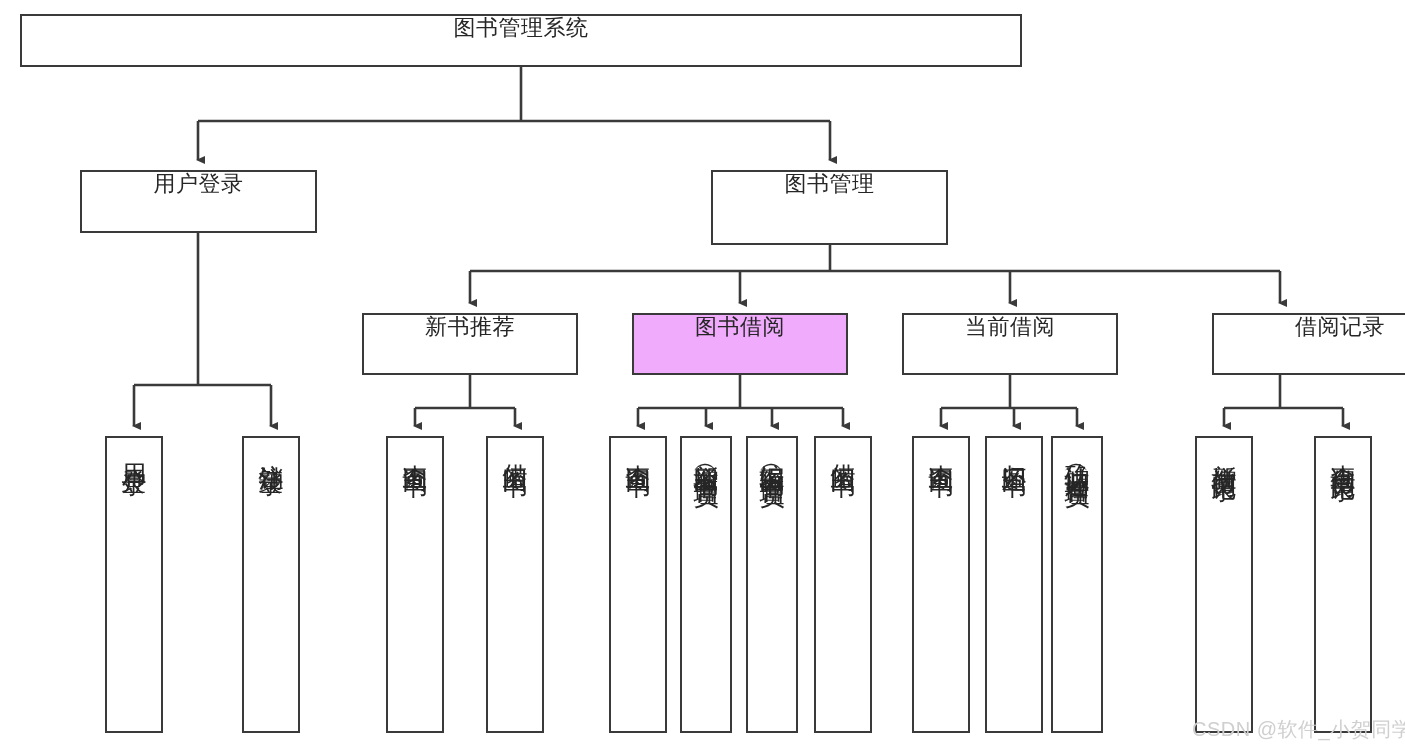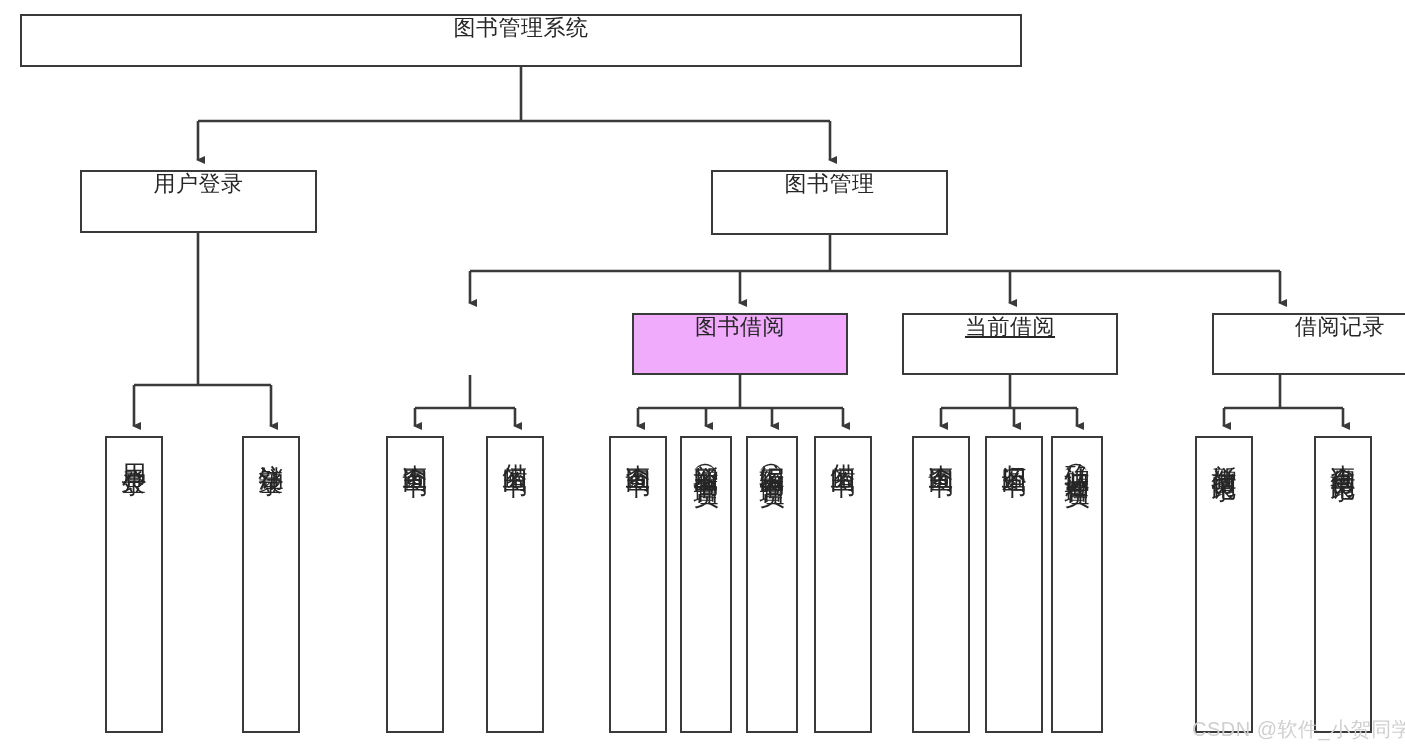--- a/index.html
+++ b/index.html
@@ -126,28 +126,31 @@
     </g>
   </svg>
 
   <div class="node horiz" id="node-root" style="left: 20px; top: 14px; width: 1002px; height: 53px; border-color: rgb(58, 58, 58); color: rgb(38, 38, 38); background: rgb(255, 255, 255);">
     <span class="label">图书管理系统</span>
   </div>
 
   <div class="node horiz" id="l2-0" style="left: 80px; top: 170px; width: 237px; height: 63px; border-color: rgb(58, 58, 58); color: rgb(38, 38, 38); background: rgb(255, 255, 255);">
     <span class="label">用户登录</span>
   </div>
-  <div class="node horiz" id="l2-1" style="left: 711px; top: 170px; width: 237px; height: 65px; border-color: rgb(58, 58, 58); color: rgb(38, 38, 38); background: rgb(255, 255, 255);">
+  <div class="node horiz" id="l2-1" style="left: 711px; top: 170px; width: 237px; height: 75px; border-color: rgb(58, 58, 58); color: rgb(38, 38, 38); background: rgb(255, 255, 255);">
     <span class="label">图书管理</span>
   </div>
 
+  <div class="node horiz" id="l3-0" style="left: 362px; top: 313px; width: 216px; height: 62px; border-color: rgb(58, 58, 58); color: rgb(38, 38, 38); background: rgb(255, 255, 255);">
+    <span class="label">新书推荐</span>
+  </div>
   <div class="node horiz" id="l3-1" style="left: 632px; top: 313px; width: 216px; height: 62px; border-color: rgb(58, 58, 58); color: rgb(38, 38, 38); background: #f0abfc;">
     <span class="label">图书借阅</span>
   </div>
-  <div class="node horiz" id="l3-2" style="left: 902px; top: 313px; width: 216px; height: 62px; border-color: rgb(58, 58, 58); color: rgb(38, 38, 38); background: rgb(255, 255, 255); text-decoration: underline;">
+  <div class="node horiz" id="l3-2" style="left: 902px; top: 313px; width: 216px; height: 62px; border-color: rgb(58, 58, 58); color: rgb(38, 38, 38); background: rgb(255, 255, 255);">
     <span class="label">当前借阅</span>
   </div>
   <div class="node horiz" id="l3-3" style="left: 1172px; top: 313px; width: 256px; height: 62px; border-color: rgb(58, 58, 58); color: rgb(38, 38, 38); background: rgb(255, 255, 255); margin-left: 40px;">
     <span class="label">借阅记录</span>
   </div>
 
   <div class="node vert" id="lf-0" style="left: 105px; top: 436px; width: 58px; height: 297px; border-color: rgb(58, 58, 58); color: rgb(38, 38, 38); background: rgb(255, 255, 255);">
     <span class="label">用户登录</span>
   </div>
   <div class="node vert" id="lf-1" style="left: 242px; top: 436px; width: 58px; height: 297px; border-color: rgb(58, 58, 58); color: rgb(38, 38, 38); background: rgb(255, 255, 255);">

